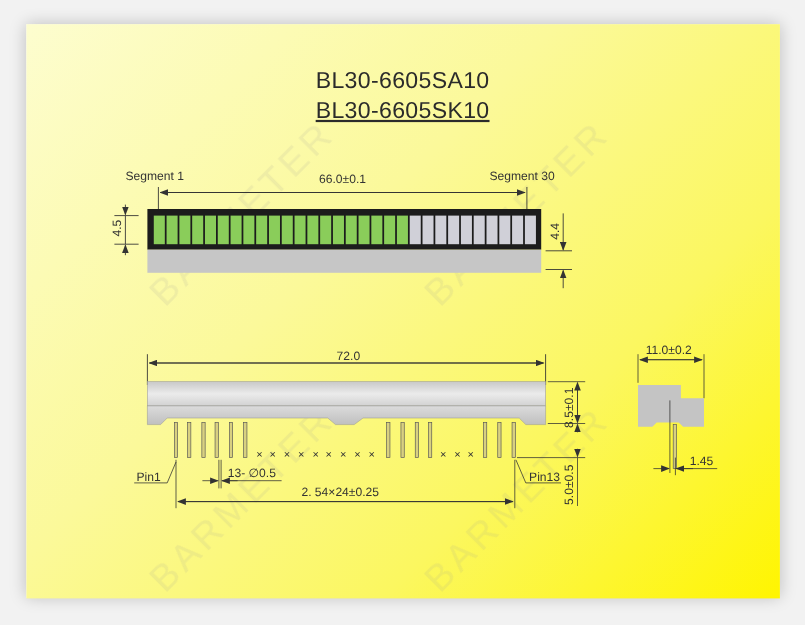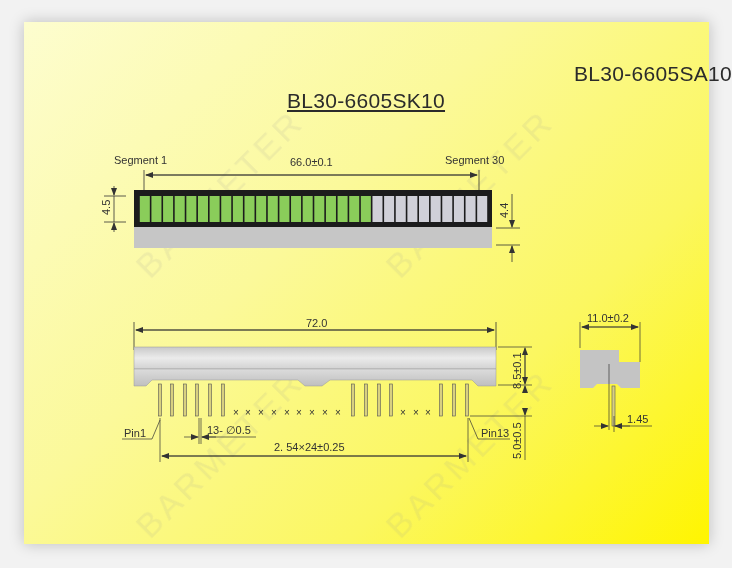--- a/index.html
+++ b/index.html
@@ -12,21 +12,21 @@
   .panel {
     position:absolute; left:24px; top:22px; width:685px; height:522px;
     background:linear-gradient(135deg, #fdfdcf 0%, #fbf99a 40%, #fbf760 70%, #fff500 100%);
     box-shadow:0 0 14px rgba(0,0,0,0.22);
   }
   svg { position:absolute; left:0; top:0; }
   .title {
     position:absolute; left:0; width:732px; text-align:center;
     font-size:21px; color:#2b2b2b; letter-spacing:0.3px;
   }
-  .t1 { top:62px;text-align:right; }
+  .t1 { top:62px; }
   .t2 { top:89px;text-decoration:underline; }
   .lbl { font-family:"Liberation Sans", sans-serif; fill:#333; }
 </style>
 </head>
 <body>
 
 <div class="panel"></div>
 
 <div class="title t1">BL30-6605SA10</div>
 <div class="title t2">BL30-6605SK10</div>

